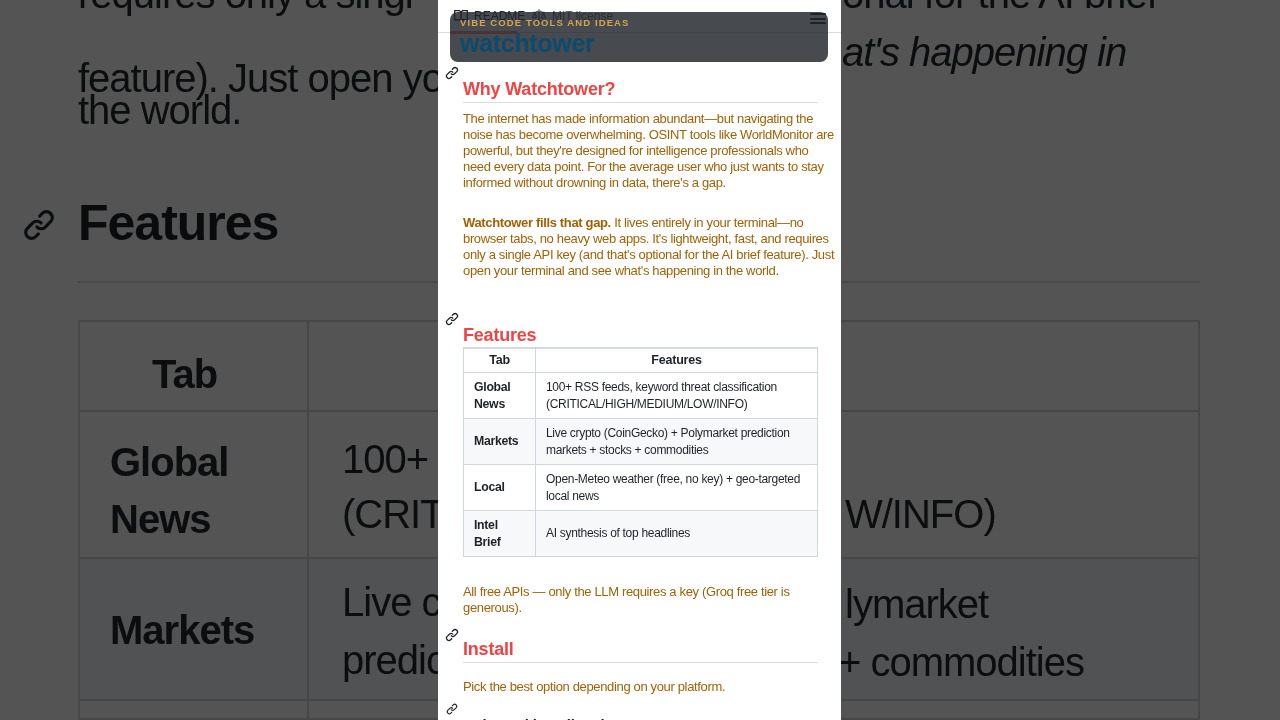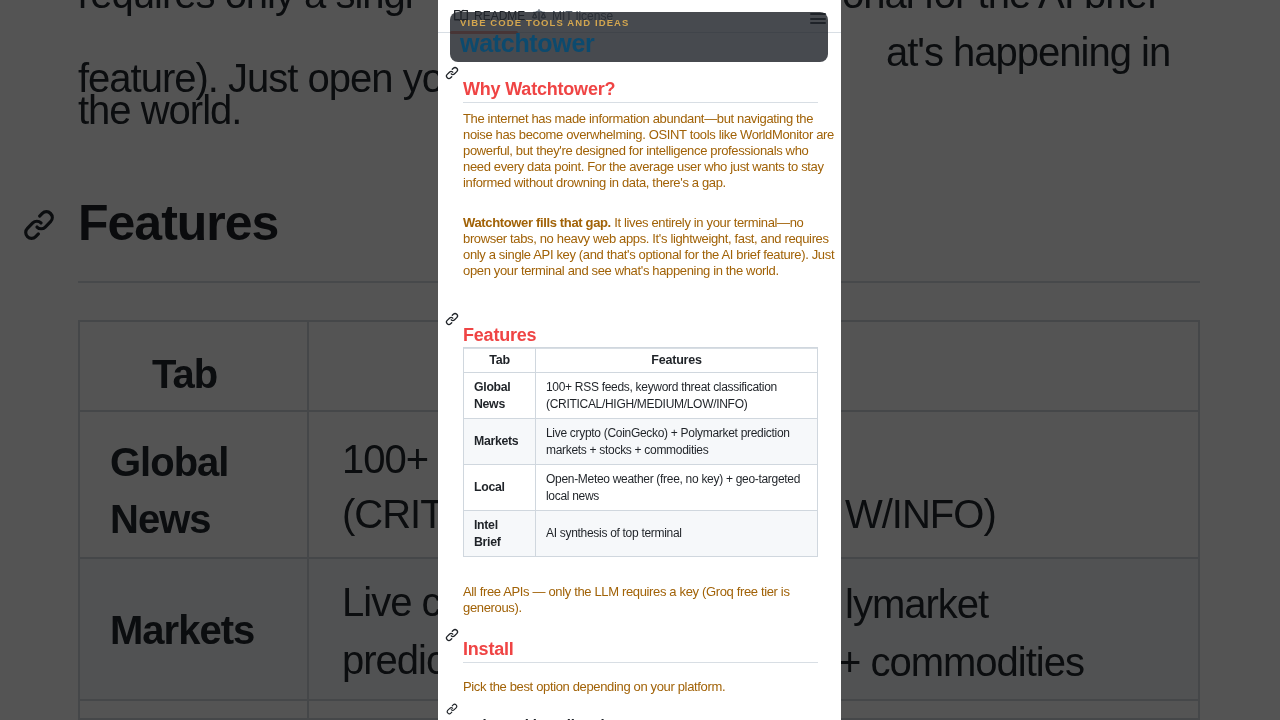--- a/index.html
+++ b/index.html
@@ -65,21 +65,21 @@
 </style>
 </head>
 <body>
 
 <div id="stage">
 
   <div id="bg">
     <div class="bgtxt" style="left:78px;top:-28px;">requires only a singl</div>
     <div class="bgtxt" style="left:842px;top:-28px;">onal for the AI brief</div>
     <div class="bgtxt" style="left:78px;top:30px;margin-top:26px;">feature). Just open yo</div>
-    <div class="bgtxt" style="left:886px;top:30px;">at's happening in</div>
+    <div class="bgtxt" style="left:842px;top:30px;font-style:italic;">at's happening in</div>
     <div class="bgtxt" style="left:78px;top:88px;">the world.</div>
 
     <svg class="abs" style="left:22px;top:208px;" width="34" height="34" viewBox="0 0 16 16" fill="#24292f">
         <path d="m7.775 3.275 1.25-1.25a3.5 3.5 0 1 1 4.95 4.95l-2.5 2.5a3.5 3.5 0 0 1-4.95 0 .751.751 0 0 1 .018-1.042.751.751 0 0 1 1.042-.018 1.998 1.998 0 0 0 2.83 0l2.5-2.5a2.002 2.002 0 0 0-2.83-2.83l-1.25 1.25a.751.751 0 0 1-1.042-.018.751.751 0 0 1-.018-1.042Zm-4.69 9.64a1.998 1.998 0 0 0 2.83 0l1.25-1.25a.751.751 0 0 1 1.042.018.751.751 0 0 1 .018 1.042l-1.25 1.25a3.5 3.5 0 1 1-4.95-4.95l2.5-2.5a3.5 3.5 0 0 1 4.95 0 .751.751 0 0 1-.018 1.042.751.751 0 0 1-1.042.018 1.998 1.998 0 0 0-2.83 0l-2.5 2.5a1.998 1.998 0 0 0 0 2.83Z"></path>
       </svg>
     <div class="bg-h2" style="left:78px;top:198px;">Features</div>
     <div class="bg-div" style="left:78px;top:281px;width:1122px;"></div>
 
     <div id="bg-table">
       <div class="bg-shade"></div>
@@ -161,21 +161,21 @@
         <tr class="alt">
           <td class="tabcol">Markets</td>
           <td>Live crypto (CoinGecko) + Polymarket prediction markets + stocks + commodities</td>
         </tr>
         <tr>
           <td class="tabcol">Local</td>
           <td>Open-Meteo weather (free, no key) + geo-targeted local news</td>
         </tr>
         <tr class="alt">
           <td class="tabcol">Intel Brief</td>
-          <td>AI synthesis of top terminal</td>
+          <td>AI synthesis of top headlines</td>
         </tr>
       </tbody>
     </table>
 
     <p class="para" style="top:571px;">All free APIs — only the LLM requires a key (Groq free tier is generous).</p>
 
     <svg class="linkicon" style="top:628px;" width="14" height="14" viewBox="0 0 16 16">
         <path d="m7.775 3.275 1.25-1.25a3.5 3.5 0 1 1 4.95 4.95l-2.5 2.5a3.5 3.5 0 0 1-4.95 0 .751.751 0 0 1 .018-1.042.751.751 0 0 1 1.042-.018 1.998 1.998 0 0 0 2.83 0l2.5-2.5a2.002 2.002 0 0 0-2.83-2.83l-1.25 1.25a.751.751 0 0 1-1.042-.018.751.751 0 0 1-.018-1.042Zm-4.69 9.64a1.998 1.998 0 0 0 2.83 0l1.25-1.25a.751.751 0 0 1 1.042.018.751.751 0 0 1 .018 1.042l-1.25 1.25a3.5 3.5 0 1 1-4.95-4.95l2.5-2.5a3.5 3.5 0 0 1 4.95 0 .751.751 0 0 1-.018 1.042.751.751 0 0 1-1.042.018 1.998 1.998 0 0 0-2.83 0l-2.5 2.5a1.998 1.998 0 0 0 0 2.83Z"></path>
       </svg>
     <h2 class="h2" style="top:622px;">Install</h2>

